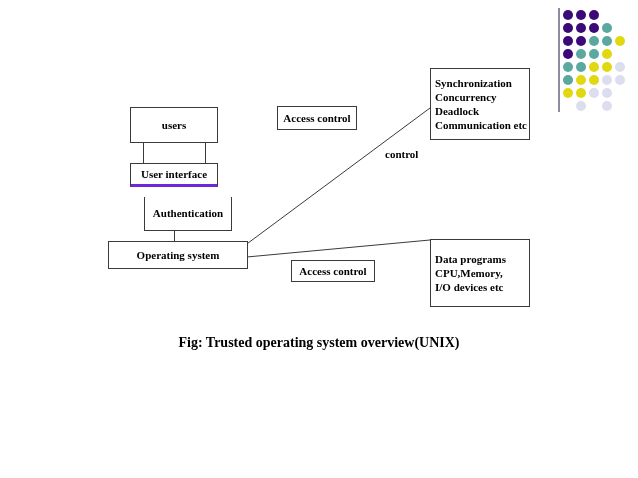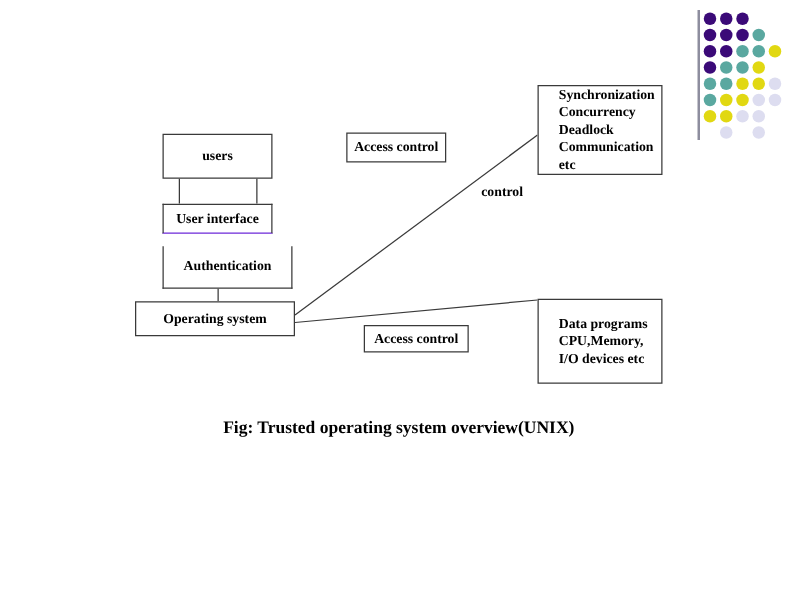--- a/index.html
+++ b/index.html
@@ -32,28 +32,28 @@
   }
   .box.center {
     align-items: center;
     justify-content: center;
     text-align: center;
   }
   .box.multiline {
     align-items: center;
     justify-content: flex-start;
     text-align: left;
-    padding-left: 16px;
+    padding-left: 4px;
     white-space: pre-line;
   }
   
   #users-box        { left:130px; top:107px;  width:88px;  height:36px;align-items:center; }
-  #ui-box           { left:130px; top:163px;  width:88px;  height:24px; border-bottom:1px solid #6d28d9; }
-  #auth-box         { left:130px; top:197px;  width:104px;  height:34px; border-top:none; }
-  #os-box           { left:108px; top:241px;  width:128px; height:28px; }
+  #ui-box           { left:130px; top:163px;  width:88px;  height:24px; border-bottom:3px solid #6d28d9; }
+  #auth-box         { left:144px; top:197px;  width:88px;  height:34px; border-top:none; }
+  #os-box           { left:108px; top:241px;  width:140px; height:28px; }
   
   #access-top       { left:277px; top:106px;  width:80px;  height:24px; }
   #access-bottom    { left:291px; top:260px;  width:84px;  height:22px; }
   
   #sync-box         { left:430px; top:68px;   width:100px; height:72px; }
   #data-box         { left:430px; top:215px;  width:100px; height:68px;margin-top:24px; }
   
   .vline {
     position: absolute;
     width: 0;

